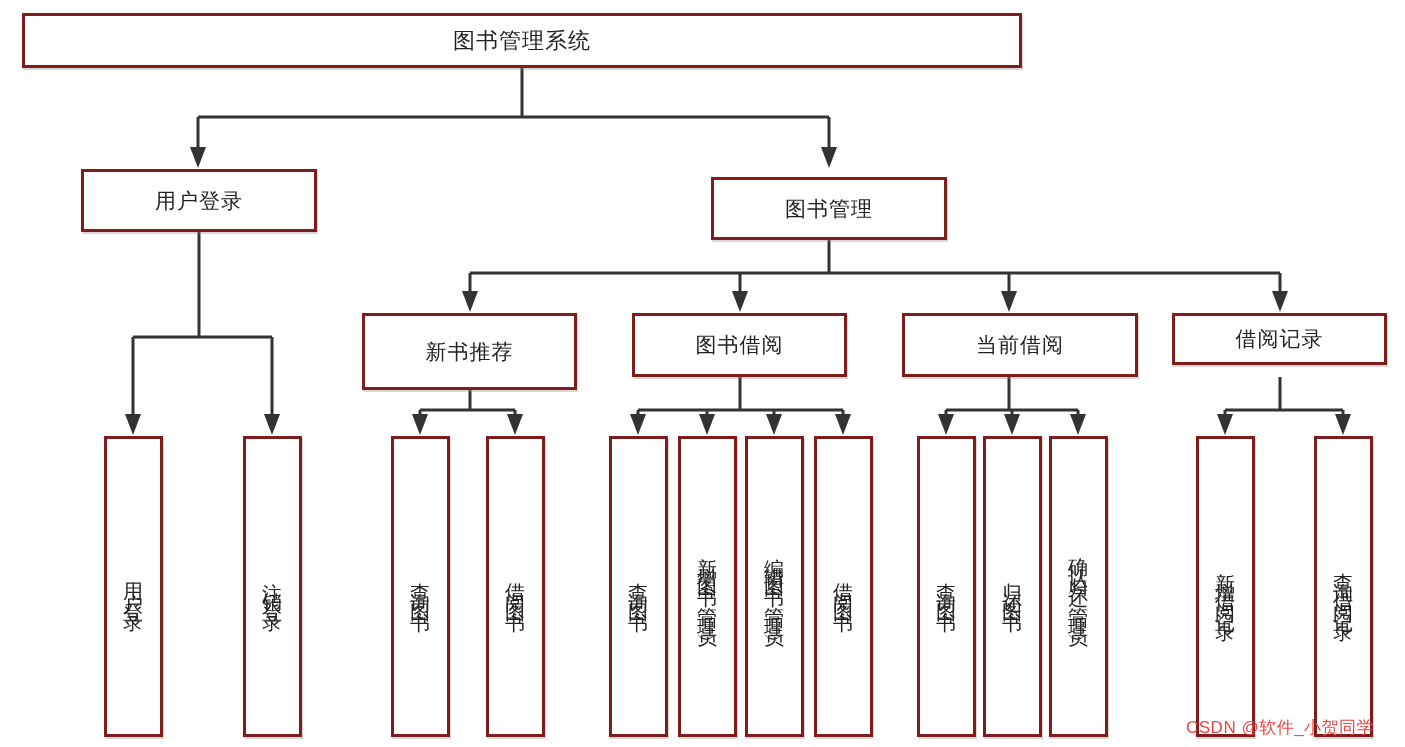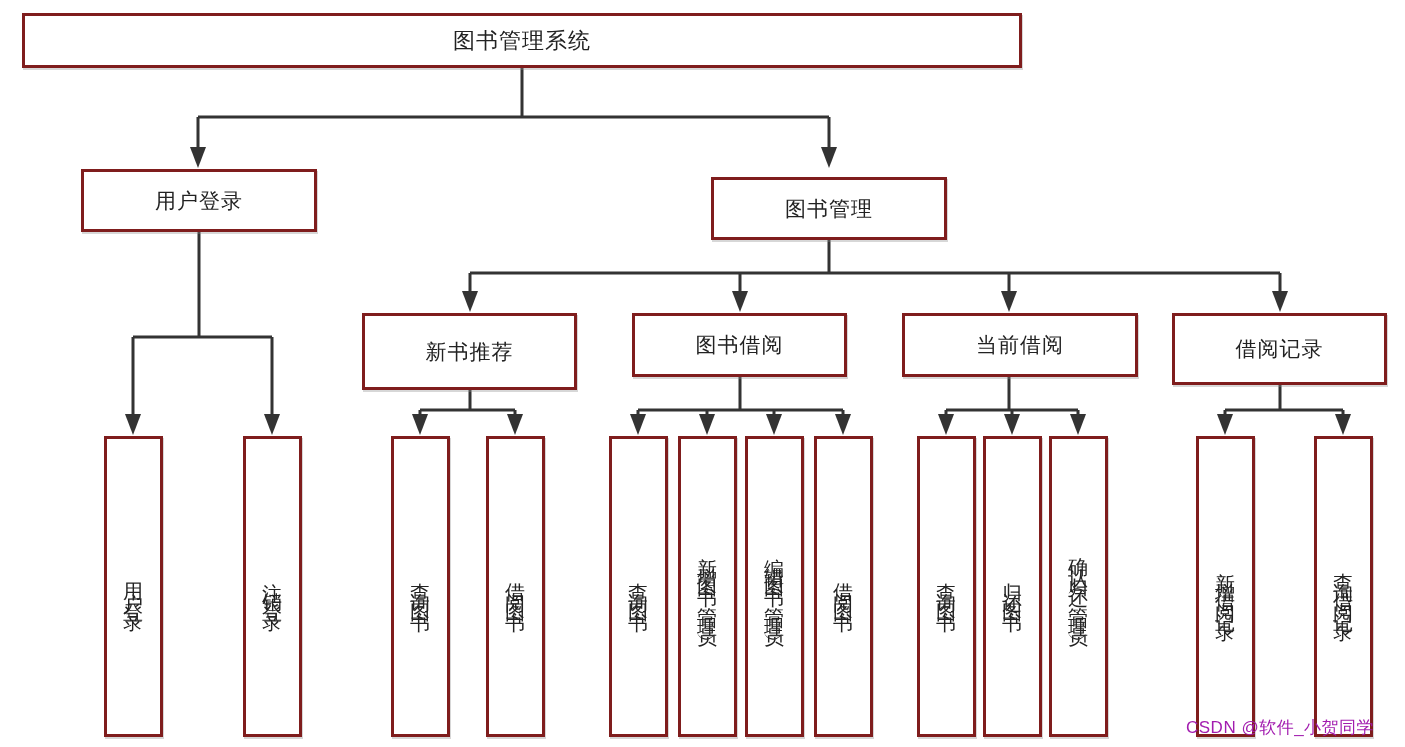--- a/index.html
+++ b/index.html
@@ -47,21 +47,21 @@
     font-size: 20px;
     line-height: 1;
     letter-spacing: 10px;
     white-space: nowrap;
   }
   .watermark {
     position: absolute;
     left: 1186px;
     top: 716px;
     font-size: 17px;
-    color: #a21caf;
+    color: #ef4444;
     letter-spacing: 0.5px;
     z-index: 5;
     white-space: nowrap;
   }
 </style>
 </head>
 <body>
 
 <div class="stage">
 
@@ -141,21 +141,21 @@
 
   <div class="box hbox" style="left:362px; top:313px; width:215px; height:77px;">
     <span>新书推荐</span>
   </div>
   <div class="box hbox" style="left:632px; top:313px; width:215px; height:64px;">
     <span>图书借阅</span>
   </div>
   <div class="box hbox" style="left:902px; top:313px; width:236px; height:64px;">
     <span>当前借阅</span>
   </div>
-  <div class="box hbox" style="left:1172px; top:313px; width:215px; height:72px;">
+  <div class="box hbox" style="left:1172px; top:313px; width:215px; height:52px;">
     <span>借阅记录</span>
   </div>
 
   <div class="box vbox" style="left:104px; top:436px; width:59px; height:301px;">
     <span class="vtext">用户登录</span>
   </div>
   <div class="box vbox" style="left:243px; top:436px; width:59px; height:301px;">
     <span class="vtext">注销登录</span>
   </div>
 

